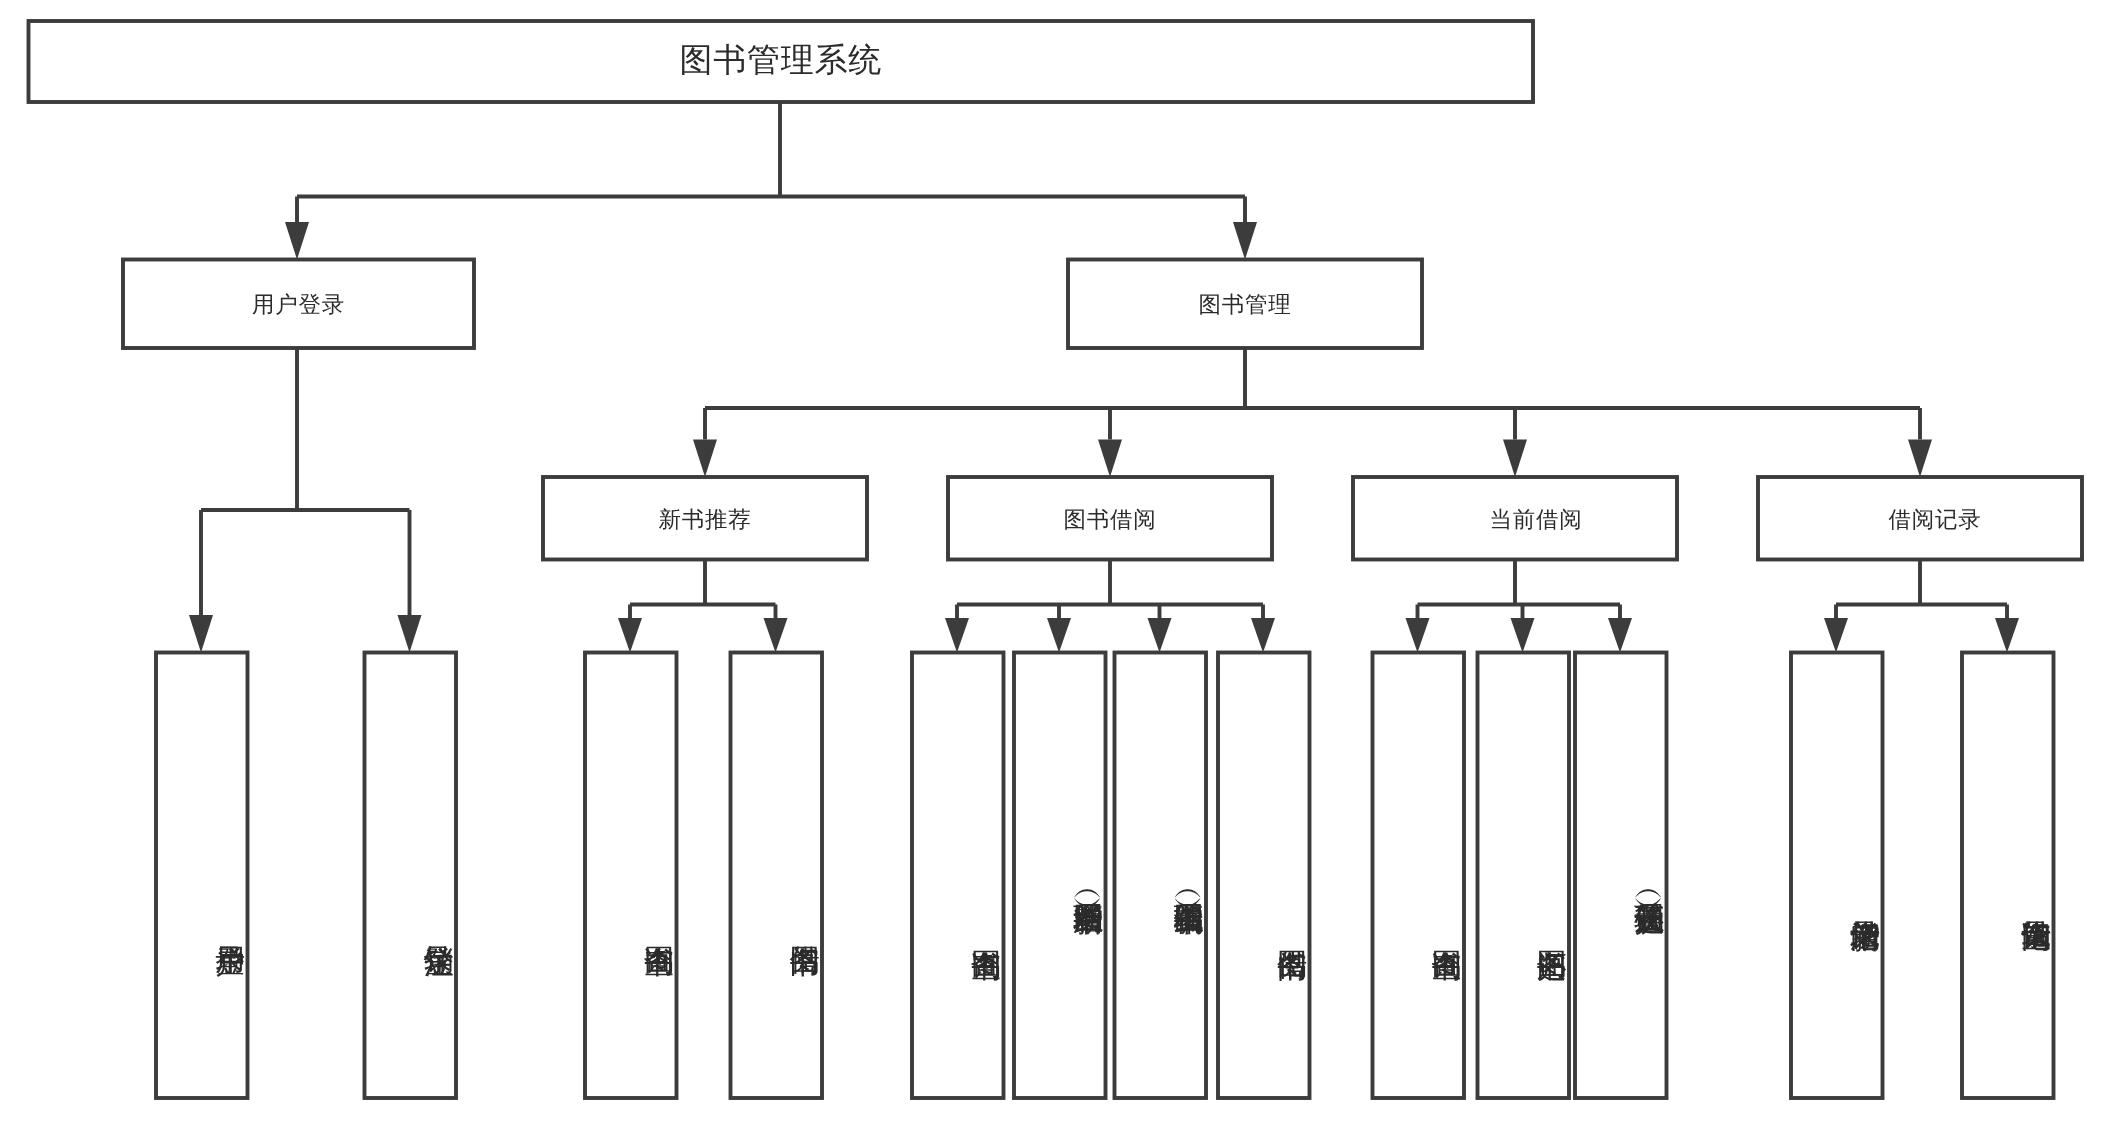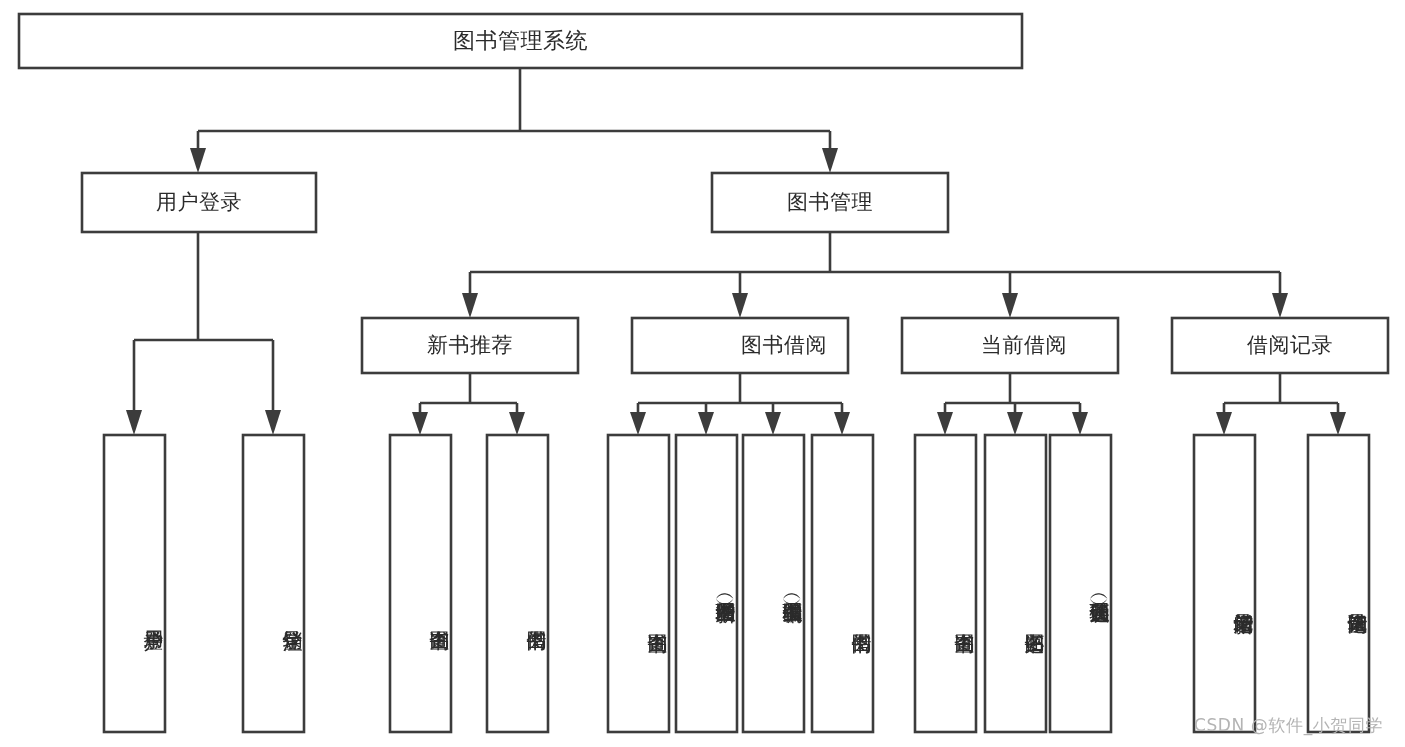--- a/index.html
+++ b/index.html
@@ -43,21 +43,21 @@
     fill: #3c3c3c;
     stroke: none;
   }
   
   .label-h {
     position: absolute;
     display: flex;
     align-items: center;
     justify-content: center;
     color: #2b2b2b;
-    font-size: 21px;
+    font-size: 15px;
     line-height: 1.2;
     letter-spacing: 0.5px;
     white-space: nowrap;
     pointer-events: none;
   }
   .label-h.root { font-size: 22px; }
   
   .label-v {
     position: absolute;
     display: flex;
@@ -181,21 +181,21 @@
       <rect class="node-rect" x="1308" y="435" width="61" height="297"></rect>
     </g>
   </svg>
 
   <div class="label-h root" style="left:19px; top:14px; width:1003px; height:54px;text-align:center;">图书管理系统</div>
 
   <div class="label-h" style="left:82px; top:173px; width:234px; height:59px;">用户登录</div>
   <div class="label-h" style="left:712px; top:173px; width:236px; height:59px;">图书管理</div>
 
   <div class="label-h" style="left:362px; top:318px; width:216px; height:55px;">新书推荐</div>
-  <div class="label-h" style="left:632px; top:318px; width:216px; height:55px;padding-left:44px;">图书借阅</div>
+  <div class="label-h" style="left:632px; top:318px; width:216px; height:55px;">图书借阅</div>
   <div class="label-h" style="left:902px; top:318px; width:244px; height:55px;">当前借阅</div>
   <div class="label-h" style="left:1172px; top:318px; width:236px; height:55px;">借阅记录</div>
 
   <div class="label-v" style="left:104px; top:505px; width:61px; height:220px;">用户登录</div>
   <div class="label-v" style="left:243px; top:505px; width:61px; height:220px;">注销登录</div>
 
   <div class="label-v" style="left:390px; top:505px; width:61px; height:220px;">查询图书</div>
   <div class="label-v" style="left:487px; top:505px; width:61px; height:220px;">借阅图书</div>
 
   <div class="label-v" style="left:608px; top:505px; width:61px; height:225px;">查询图书</div>
@@ -203,15 +203,14 @@
   <div class="label-v" style="left:743px; top:443px; width:61px; height:288px;">编辑图书（管理员）</div>
   <div class="label-v" style="left:812px; top:505px; width:61px; height:225px;">借阅图书</div>
 
   <div class="label-v" style="left:915px; top:505px; width:61px; height:225px;">查询图书</div>
   <div class="label-v" style="left:985px; top:505px; width:61px; height:225px;">归还图书</div>
   <div class="label-v" style="left:1050px; top:443px; width:61px; height:288px;">确认归还（管理员）</div>
 
   <div class="label-v" style="left:1194px; top:465px; width:61px; height:265px;">新增借阅记录</div>
   <div class="label-v" style="left:1308px; top:465px; width:61px; height:265px;">查询借阅记录</div>
 
-  <div class="watermark" style="left:1194px; top:714px;">CSDN @软件_小贺同学</div>
 
 </div>
 
 </body></html>

